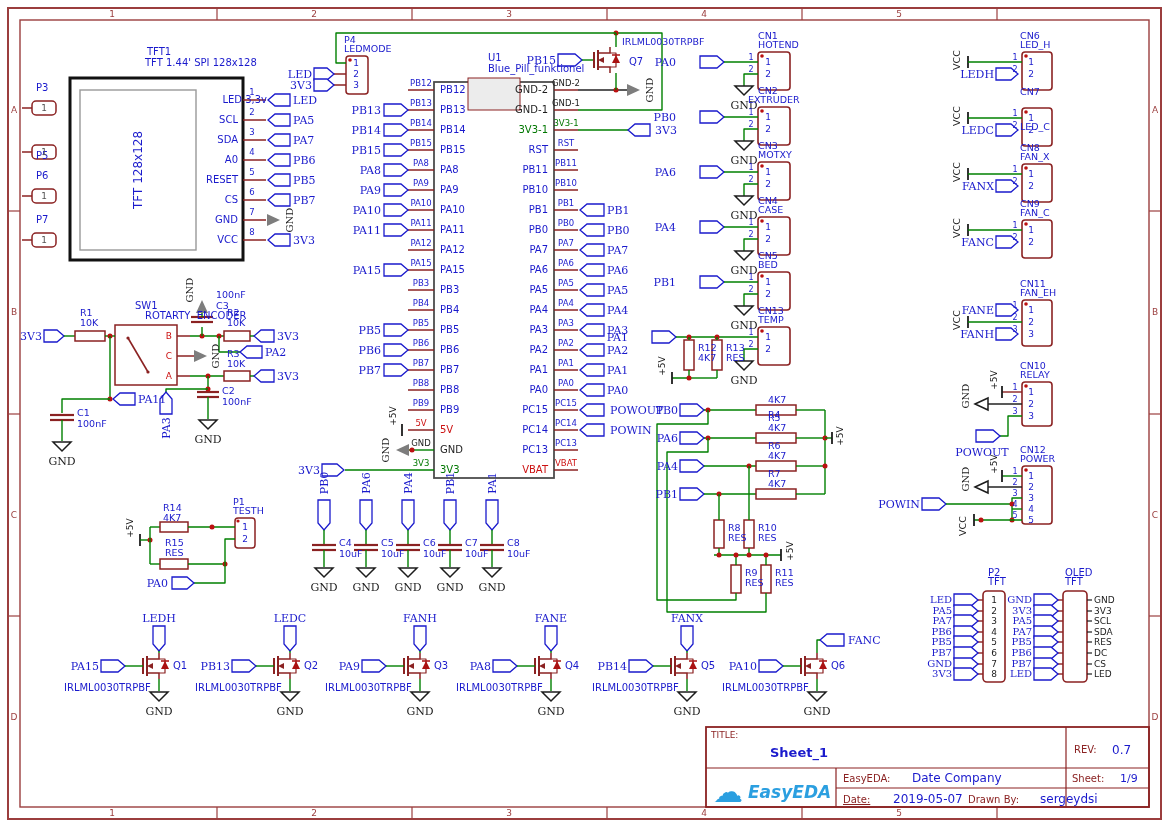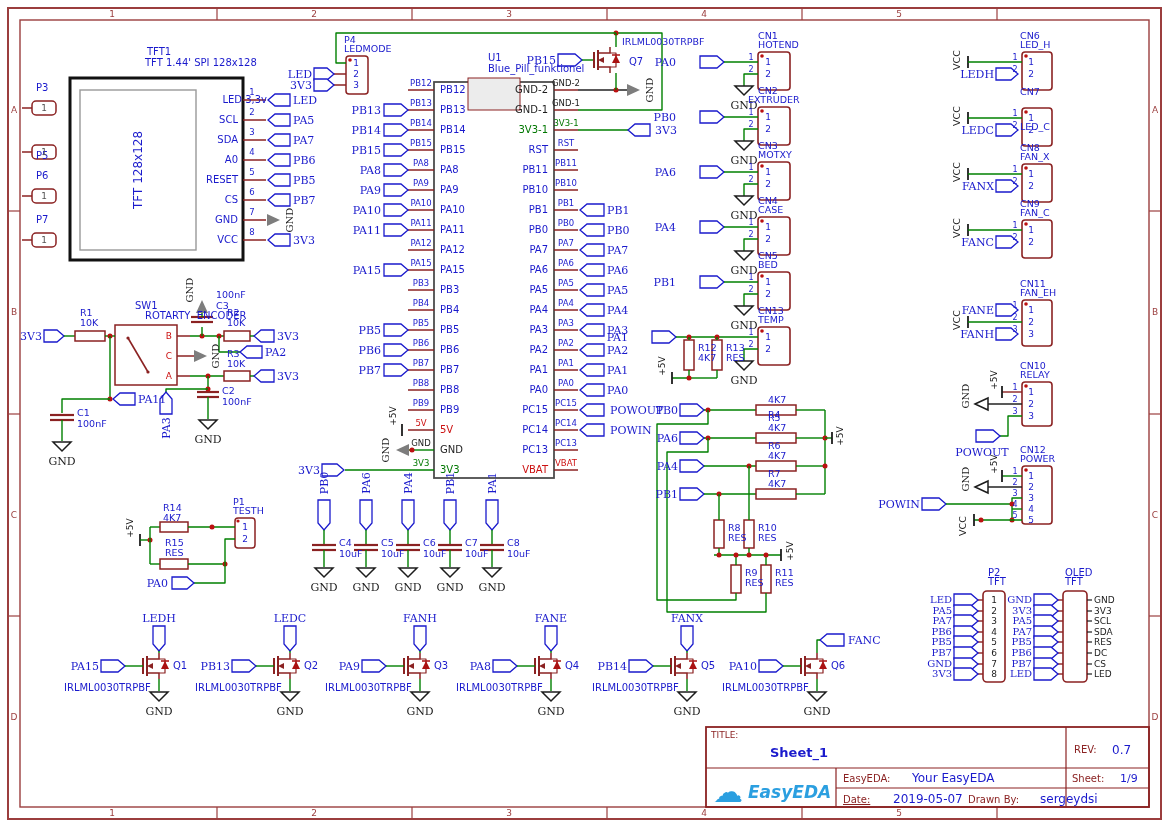--- a/index.html
+++ b/index.html
@@ -1628,21 +1628,21 @@
       <div class="t sans f9 cBlk" style="left: 1094px; top: 664px; transform: translate(0px, -50%);">CS</div>
       <div class="t sans f9 cBlk" style="left: 994px; top: 674px; transform: translate(-50%, -50%);">8</div>
       <div class="t ser f10 cBlue" style="left: 952px; top: 674px; transform: translate(-100%, -50%);">3V3</div>
       <div class="t ser f10 cBlue" style="left: 1032px; top: 674px; transform: translate(-100%, -50%);">LED</div>
       <div class="t sans f9 cBlk" style="left: 1094px; top: 674px; transform: translate(0px, -50%);">LED</div>
       <div class="t sans f9 cMar2" style="left: 711px; top: 735px; transform: translate(0px, -50%);">TITLE:</div>
       <div class="t sans f13 cBlue bold" style="left: 770px; top: 752px; transform: translate(0px, -50%);">Sheet_1</div>
       <div class="t sans f10 cMar2" style="left: 1074px; top: 750px; transform: translate(0px, -50%);">REV:</div>
       <div class="t sans f12 cBlue" style="left: 1112px; top: 750px; transform: translate(0px, -50%);">0.7</div>
       <div class="t sans f10 cMar2" style="left: 843px; top: 779px; transform: translate(0px, -50%);">EasyEDA:</div>
-      <div class="t sans f12 cBlue" style="left: 912px; top: 778px; transform: translate(0px, -50%);">Your EasyEDA</div>
+      <div class="t sans f12 cBlue" style="left: 912px; top: 778px; transform: translate(0px, -50%);">Date Company</div>
       <div class="t sans f10 cMar2" style="left: 1072px; top: 779px; transform: translate(0px, -50%);">Sheet:</div>
       <div class="t sans f11 cBlue" style="left: 1120px; top: 778px; transform: translate(0px, -50%);">1/9</div>
       <div class="t sans f10 cMar2" style="left: 843px; top: 800px; transform: translate(0px, -50%); text-decoration: underline;">Date:</div>
       <div class="t sans f12 cBlue" style="left: 893px; top: 799px; transform: translate(0px, -50%);">2019-05-07</div>
       <div class="t sans f10 cMar2" style="left: 968px; top: 800px; transform: translate(0px, -50%);">Drawn By:</div>
       <div class="t sans f12 cBlue" style="left: 1040px; top: 799px; transform: translate(0px, -50%);">sergeydsi</div>
       <div class="t " style="left: 728px; top: 792px; transform: translate(-50%, -50%); font-size: 30px; color: rgb(43, 159, 224); font-family: &quot;DejaVu Sans&quot;, sans-serif;">☁</div>
       <div class="t logoTxt sans" style="left: 748px; top: 792px; transform: translate(0px, -50%);">EasyEDA</div>
     </div>
 </div>

